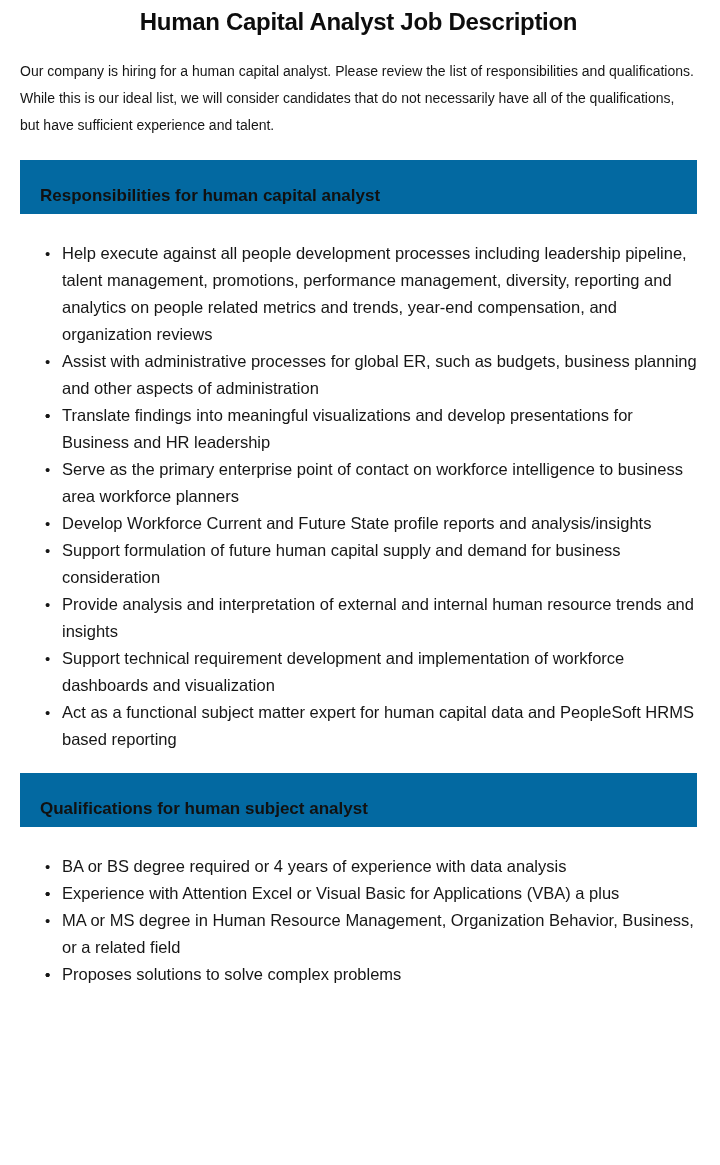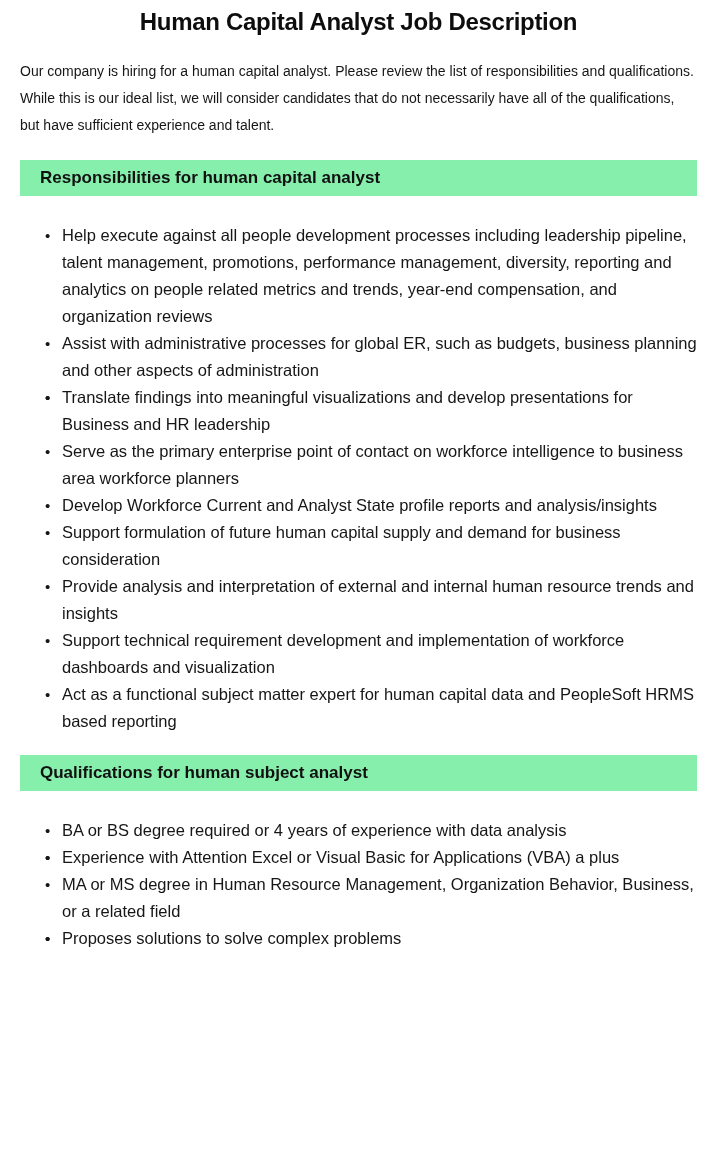--- a/index.html
+++ b/index.html
@@ -25,25 +25,25 @@
     margin: 8px 0 0 0;
     color: #0d0d0d;
   }
   .intro {
     font-size: 14px;
     line-height: 27px;
     margin: 22px 0 0 0;
   }
   .section { margin: 0; }
   .section-heading {
-    background: #86efac;
+    background: #0369a1;
     font-size: 17px;
     font-weight: 700;
     line-height: 20px;
-    padding: 8px 20px 8px 20px;
+    padding: 26px 20px 8px 20px;
     margin: 20px 0 0 0;
     color: #111111;
   }
   .section-heading.first { margin-top: 21px; }
   .bullet-list {
     margin: 26px 0 8px 0;
     padding: 0 0 0 42px;
     font-size: 16.5px;
     line-height: 27px;
     list-style: none;
@@ -70,21 +70,21 @@
   <p class="intro">Our company is hiring for a human capital analyst. Please review the list of responsibilities and qualifications. While this is our ideal list, we will consider candidates that do not necessarily have all of the qualifications, but have sufficient experience and talent.</p>
 
   <div class="section">
     <div class="section-heading first">Responsibilities for human capital analyst</div>
     <ul class="bullet-list">
         <li><span class="bullet-dot">•</span><span>Help execute against all people development processes including leadership pipeline, talent management, promotions, performance management, diversity, reporting and analytics on people related metrics and trends, year-end compensation, and organization reviews</span></li>
         <li><span class="bullet-dot">•</span><span>Assist with administrative processes for global ER, such as budgets, business planning and other aspects of administration</span></li>
         <li><span class="bullet-dot">•</span></li>
         <li><span class="bullet-dot">•</span><span>Translate findings into meaningful visualizations and develop presentations for Business and HR leadership</span></li>
         <li><span class="bullet-dot">•</span><span>Serve as the primary enterprise point of contact on workforce intelligence to business area workforce planners</span></li>
-        <li><span class="bullet-dot">•</span><span>Develop Workforce Current and Analyst State profile reports and analysis/insights</span></li>
+        <li><span class="bullet-dot">•</span><span>Develop Workforce Current and Future State profile reports and analysis/insights</span></li>
         <li><span class="bullet-dot">•</span><span>Support formulation of future human capital supply and demand for business consideration</span></li>
         <li><span class="bullet-dot">•</span><span>Provide analysis and interpretation of external and internal human resource trends and insights</span></li>
         <li><span class="bullet-dot">•</span><span>Support technical requirement development and implementation of workforce dashboards and visualization</span></li>
         <li><span class="bullet-dot">•</span><span>Act as a functional subject matter expert for human capital data and PeopleSoft HRMS based reporting</span></li>
       </ul>
   </div>
 
   <div class="section">
     <div class="section-heading">Qualifications for human subject analyst</div>
     <ul class="bullet-list">

